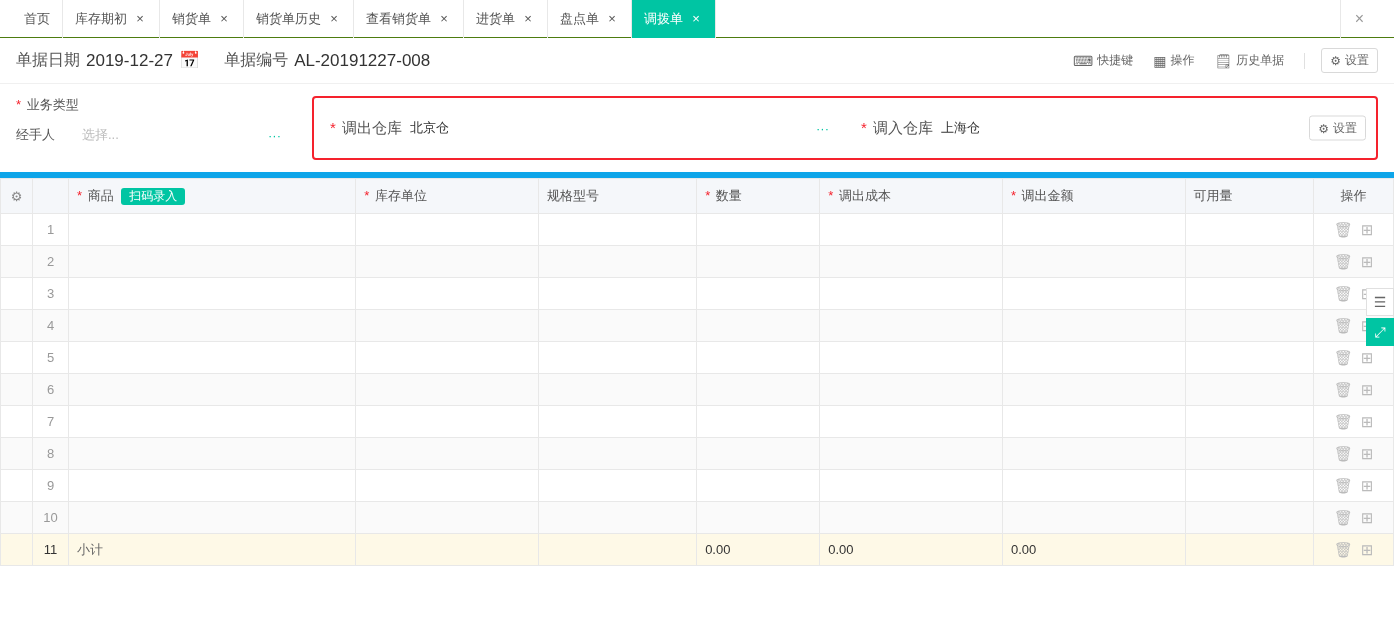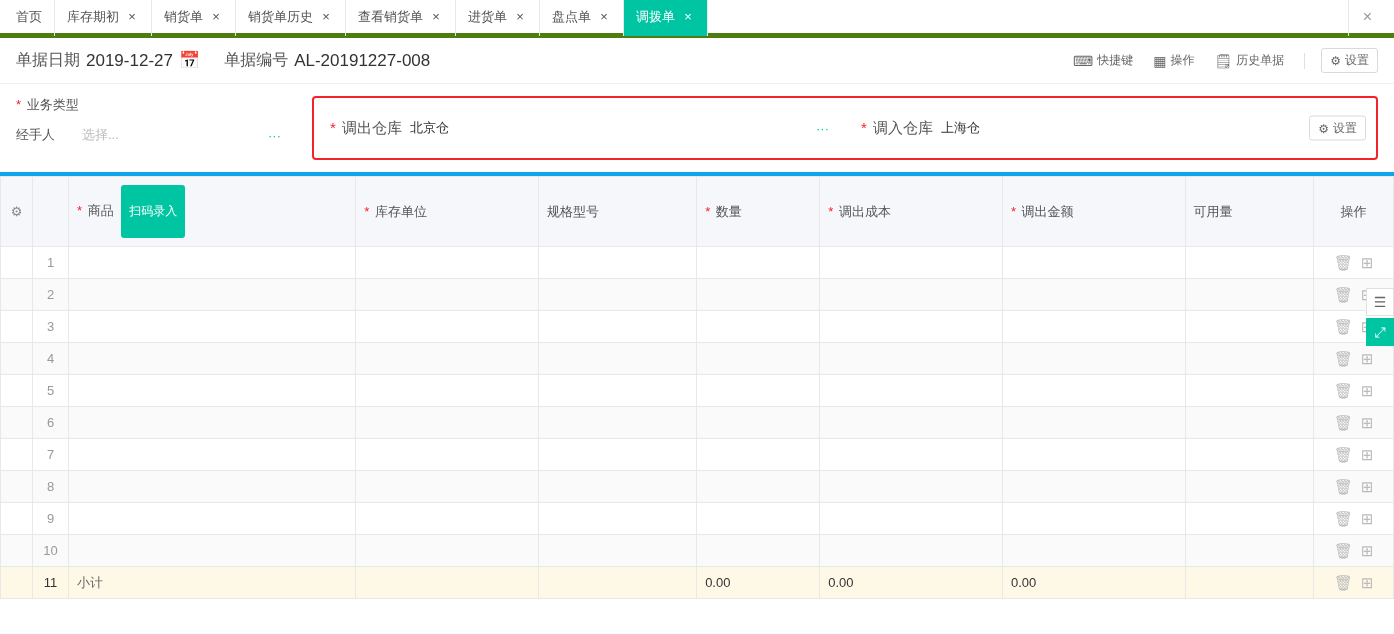--- a/index.html
+++ b/index.html
@@ -2,22 +2,22 @@
 <html><head>
   <meta charset="utf-8">
   <style>
     * { box-sizing: border-box; margin: 0; padding: 0; }
     body { font-family: 'Microsoft YaHei', Arial, sans-serif; font-size: 13px; background: #f5f5f5; color: #333; }
 
     
     .tab-bar {
       display: flex; align-items: center;
       background: #fff;
-      border-bottom: 5px solid #4d7c0f;
-      padding: 0 8px;
+      border-bottom: 1px solid #4d7c0f;
+      padding: 0 16px;
       height: 38px;
     }
     .tab-item {
       display: flex; align-items: center;
       padding: 0 12px;
       height: 38px;
       cursor: pointer;
       font-size: 13px;
       color: #555;
       border-right: 1px solid #e8e8e8;
@@ -98,21 +98,21 @@
       font-size: 12px;
       color: #666;
     }
 
     
     .form-area {
       display: flex;
       align-items: flex-start;
       padding: 12px 16px;
       gap: 16px;
-      border-bottom: 4px solid #0ea5e9;
+      border-bottom: 6px solid #0ea5e9;
     }
 
     .form-left {
       display: flex;
       flex-direction: column;
       gap: 12px;
       min-width: 280px;
     }
     .form-row {
       display: flex;
@@ -245,21 +245,21 @@
       width: 80px;
     }
 
     
     .scan-btn {
       display: inline-flex; align-items: center;
       background: #00c5a3;
       color: #fff;
       border: none;
       border-radius: 3px;
-      padding: 18px 8px;
+      padding: 0 8px;
       font-size: 12px;
       cursor: pointer;
       margin-left: 4px;
       white-space: nowrap;
     }
 
     
     .row-action {
       display: flex; align-items: center; justify-content: center; gap: 8px;
     }

